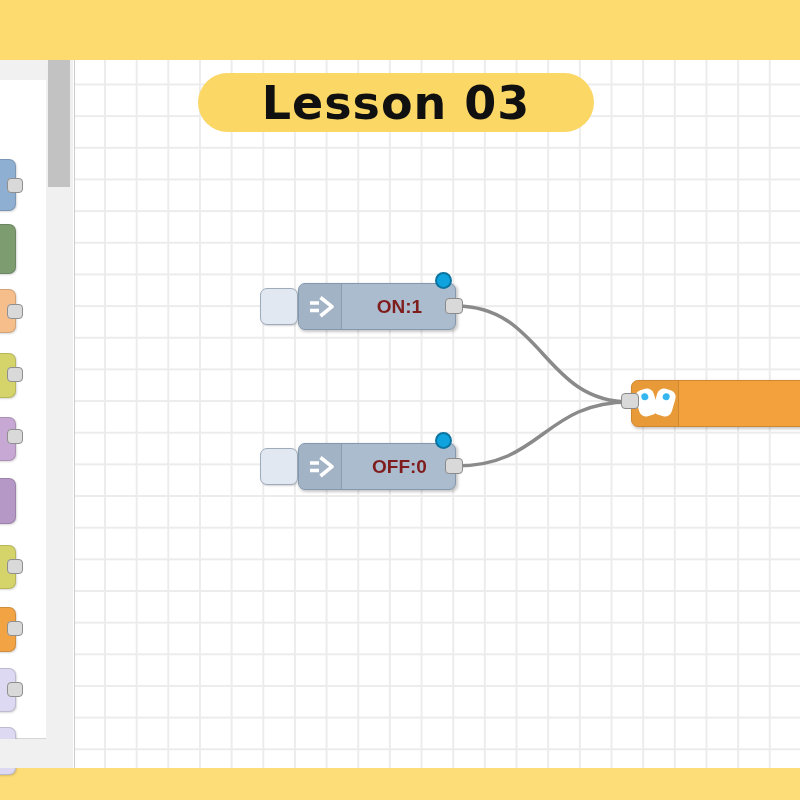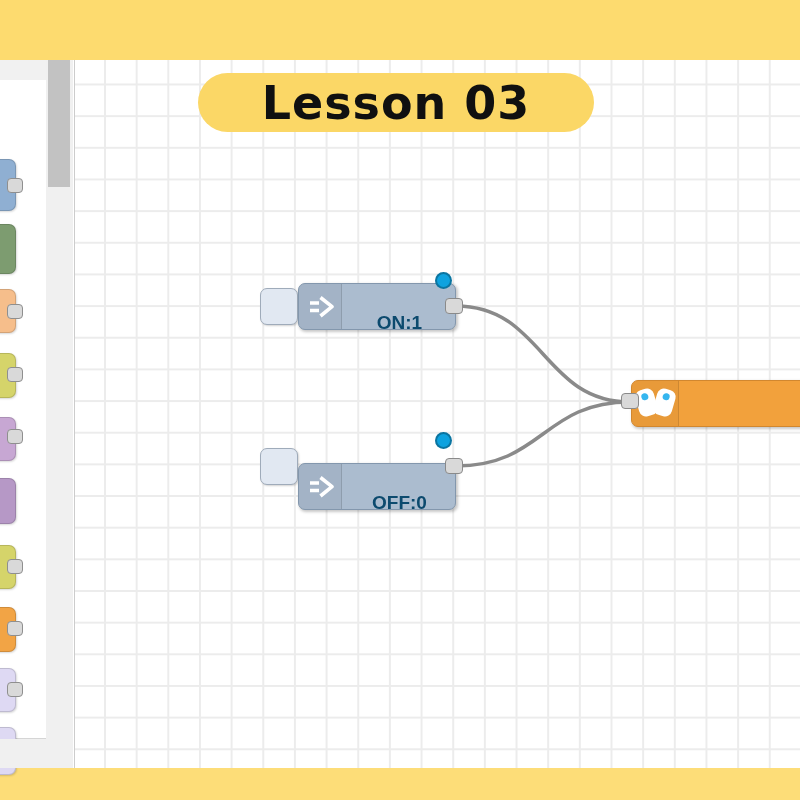--- a/index.html
+++ b/index.html
@@ -55,22 +55,22 @@
     font-family:"DejaVu Sans", sans-serif;font-weight:700;font-size:46px;
     letter-spacing:1px;color:#101010;
   }
 
   
   .node-body{
     position:absolute;height:47px;border-radius:7px;box-sizing:border-box;
     box-shadow:1.5px 1.5px 3px rgba(0,0,0,0.22);
   }
   .node-label{
-    position:absolute;top:16px;height:100%;display:flex;align-items:center;justify-content:center;
-    font-size:19px;font-weight:700;color:#0c4a6e;white-space:nowrap;
+    position:absolute;top:0;height:100%;display:flex;align-items:center;justify-content:center;
+    font-size:19px;font-weight:700;color:#7f1d1d;white-space:nowrap;
   }
   .flow-port{
     position:absolute;width:18px;height:16px;background:#d9d9d9;
     border:1.5px solid #8a8a8a;border-radius:4px;box-sizing:border-box;z-index:5;
   }
   .status-dot{
     position:absolute;width:17px;height:17px;border-radius:50%;
     border:2px solid rgba(10,80,110,0.55);box-sizing:border-box;z-index:6;
   }
 
@@ -178,21 +178,21 @@
         </svg>
       </div>
       <div class="node-label inject-label">ON:1</div>
     </div>
     <span class="flow-port"></span>
     <span class="status-dot" style="background: rgb(14, 162, 223);"></span>
   </div>
 
   <div class="node-group node-off">
     <div class="inject-button"></div>
-    <div class="node-body inject-body" style="background: rgb(171, 188, 207); margin-top: 20px;">
+    <div class="node-body inject-body" style="background: rgb(171, 188, 207);">
       <div class="inject-icon-area">
         <svg width="27" height="27" viewBox="0 0 27 27">
           <path d="M3,10 h9 M3,17.5 h9" stroke="#ffffff" stroke-width="3.4" fill="none"></path>
           <path d="M13.5,4.5 L25,13.7 L13.5,23" stroke="#ffffff" stroke-width="3.6" fill="none" stroke-linejoin="round"></path>
         </svg>
       </div>
       <div class="node-label inject-label">OFF:0</div>
     </div>
     <span class="flow-port"></span>
     <span class="status-dot" style="background: rgb(14, 162, 223);"></span>

